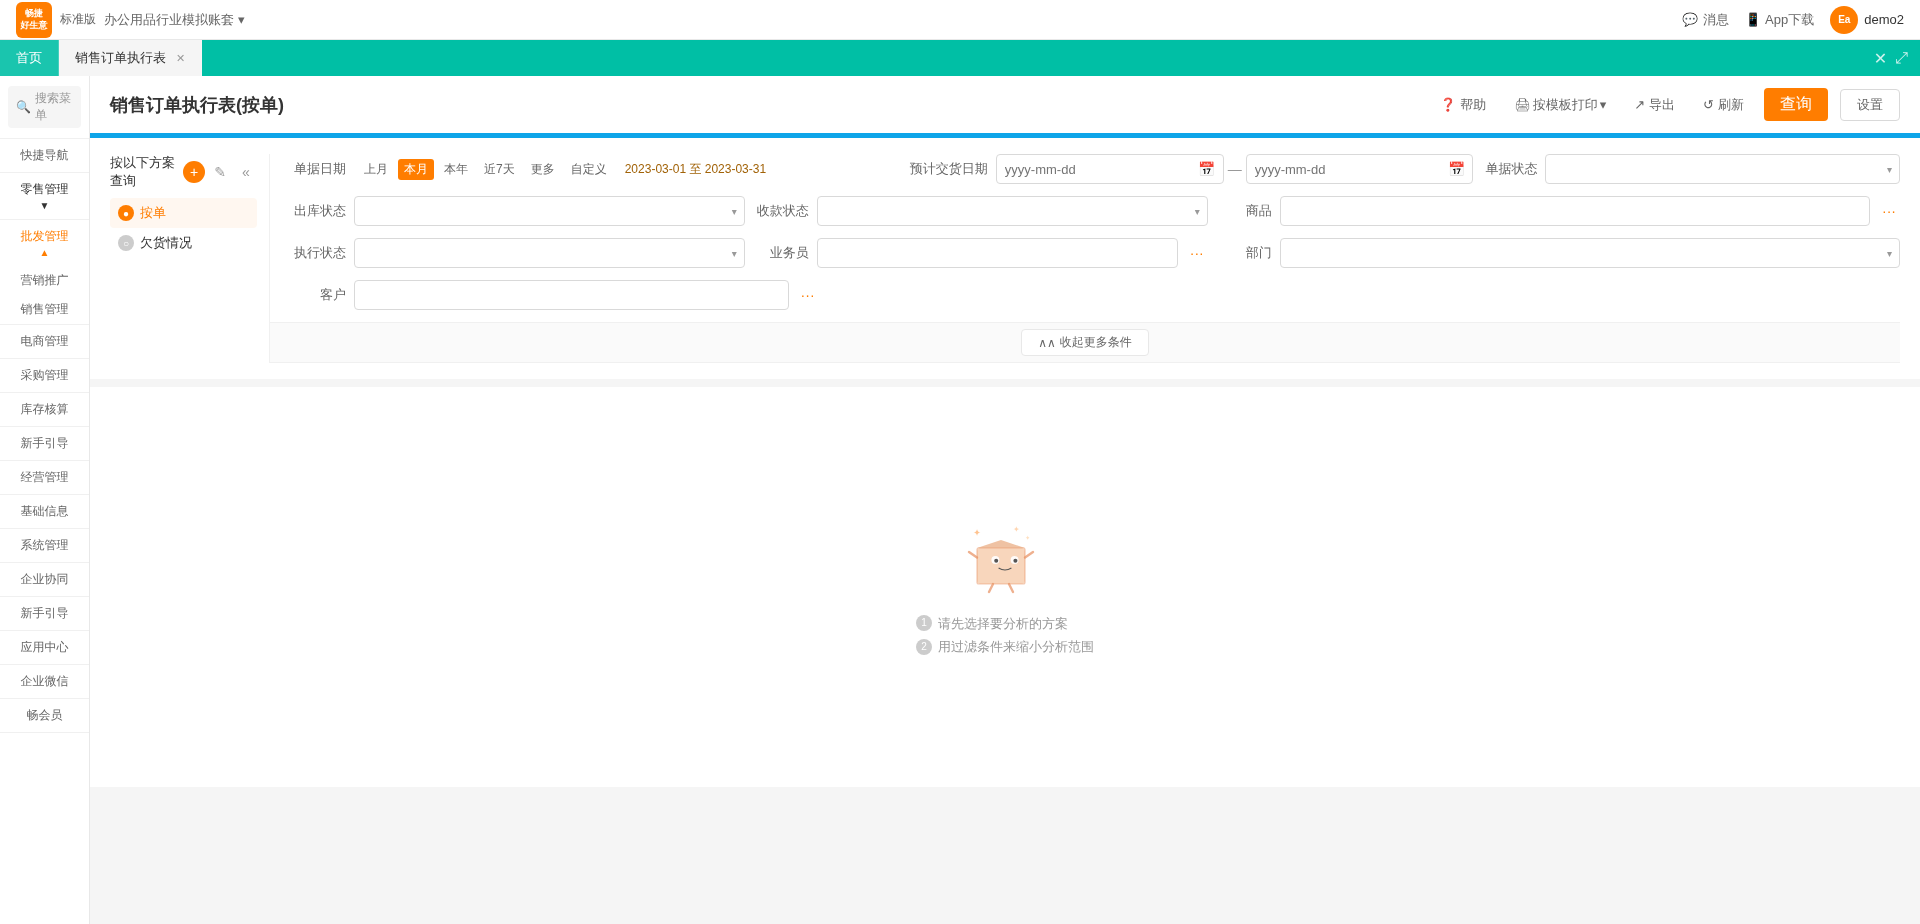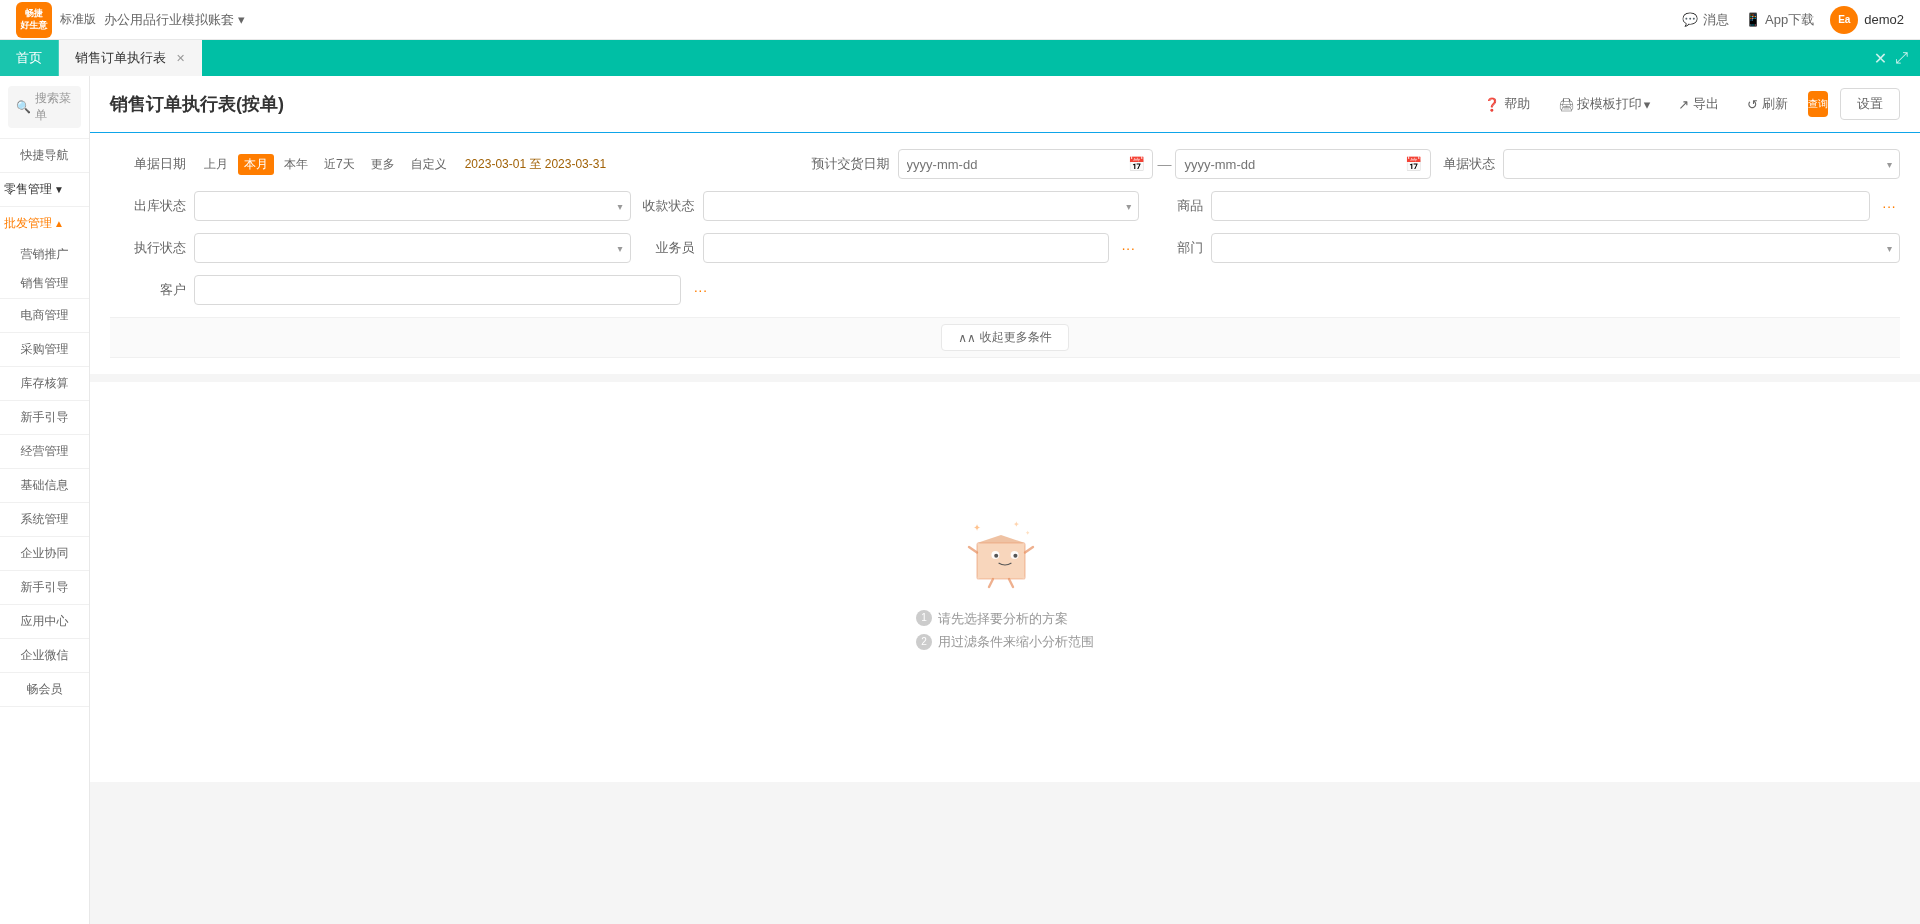--- a/index.html
+++ b/index.html
@@ -172,20 +172,21 @@
       padding: 8px 4px;
       text-align: center;
       font-size: 12px;
       color: #333;
       cursor: pointer;
       display: flex;
       align-items: center;
       justify-content: flex-start;
       gap: 2px;
       font-weight: 500;
+      flex-direction: column;
     }
     .sidebar-section-header.active { color: #ff7d00; }
     .sidebar-sub-item {
       padding: 6px 4px;
       text-align: center;
       font-size: 12px;
       color: #666;
       cursor: pointer;
     }
     .expand-icon { font-size: 10px; }
@@ -197,21 +198,21 @@
       background: #f5f5f5;
     }
 
     
     .page-header {
       background: #fff;
       padding: 12px 20px;
       display: flex;
       align-items: center;
       justify-content: space-between;
-      border-bottom: 1px solid #0ea5e9;
+      border-bottom: 5px solid #0ea5e9;
     }
     .page-title {
       font-size: 18px;
       font-weight: 600;
       color: #333;
     }
     .page-actions {
       display: flex;
       align-items: center;
       gap: 12px;
@@ -224,23 +225,23 @@
       color: #666;
       cursor: pointer;
       padding: 4px 8px;
       border-radius: 4px;
     }
     .page-action-btn.with-arrow { gap: 2px; }
     .btn-primary {
       background: #ff7d00;
       color: white;
       border: none;
-      padding: 6px 0;
-      border-radius: 4px;
-      font-size: 10px;
+      padding: 6px 16px;
+      border-radius: 4px;
+      font-size: 16px;
       cursor: pointer;
     }
     .btn-default {
       background: white;
       color: #666;
       border: 1px solid #d9d9d9;
       padding: 6px 16px;
       border-radius: 4px;
       font-size: 13px;
       cursor: pointer;
@@ -635,20 +636,38 @@
           <span>↺</span>
           <span>刷新</span>
         </div>
         <button class="btn-primary">查询</button>
         <button class="btn-default">设置</button>
       </div>
     </div>
 
     <div class="filter-panel">
 
+      <div class="filter-sidebar">
+        <div class="filter-sidebar-header">
+          <span>按以下方案查询</span>
+          <div class="filter-sidebar-actions">
+            <div class="filter-sidebar-btn orange">+</div>
+            <div class="filter-sidebar-btn">✎</div>
+            <div class="filter-sidebar-btn">«</div>
+          </div>
+        </div>
+        <div class="filter-item active">
+          <div class="filter-item-icon">●</div>
+          <span>按单</span>
+        </div>
+        <div class="filter-item">
+          <div class="filter-item-icon gray">○</div>
+          <span>欠货情况</span>
+        </div>
+      </div>
 
       <div class="filter-fields-main">
         <div class="filter-fields">
 
           <div class="filter-row">
 
             <div class="filter-group" style="flex:2.2;">
               <span class="filter-label">单据日期</span>
               <div class="date-quick-filters">
                 <span class="date-quick-btn">上月</span>

